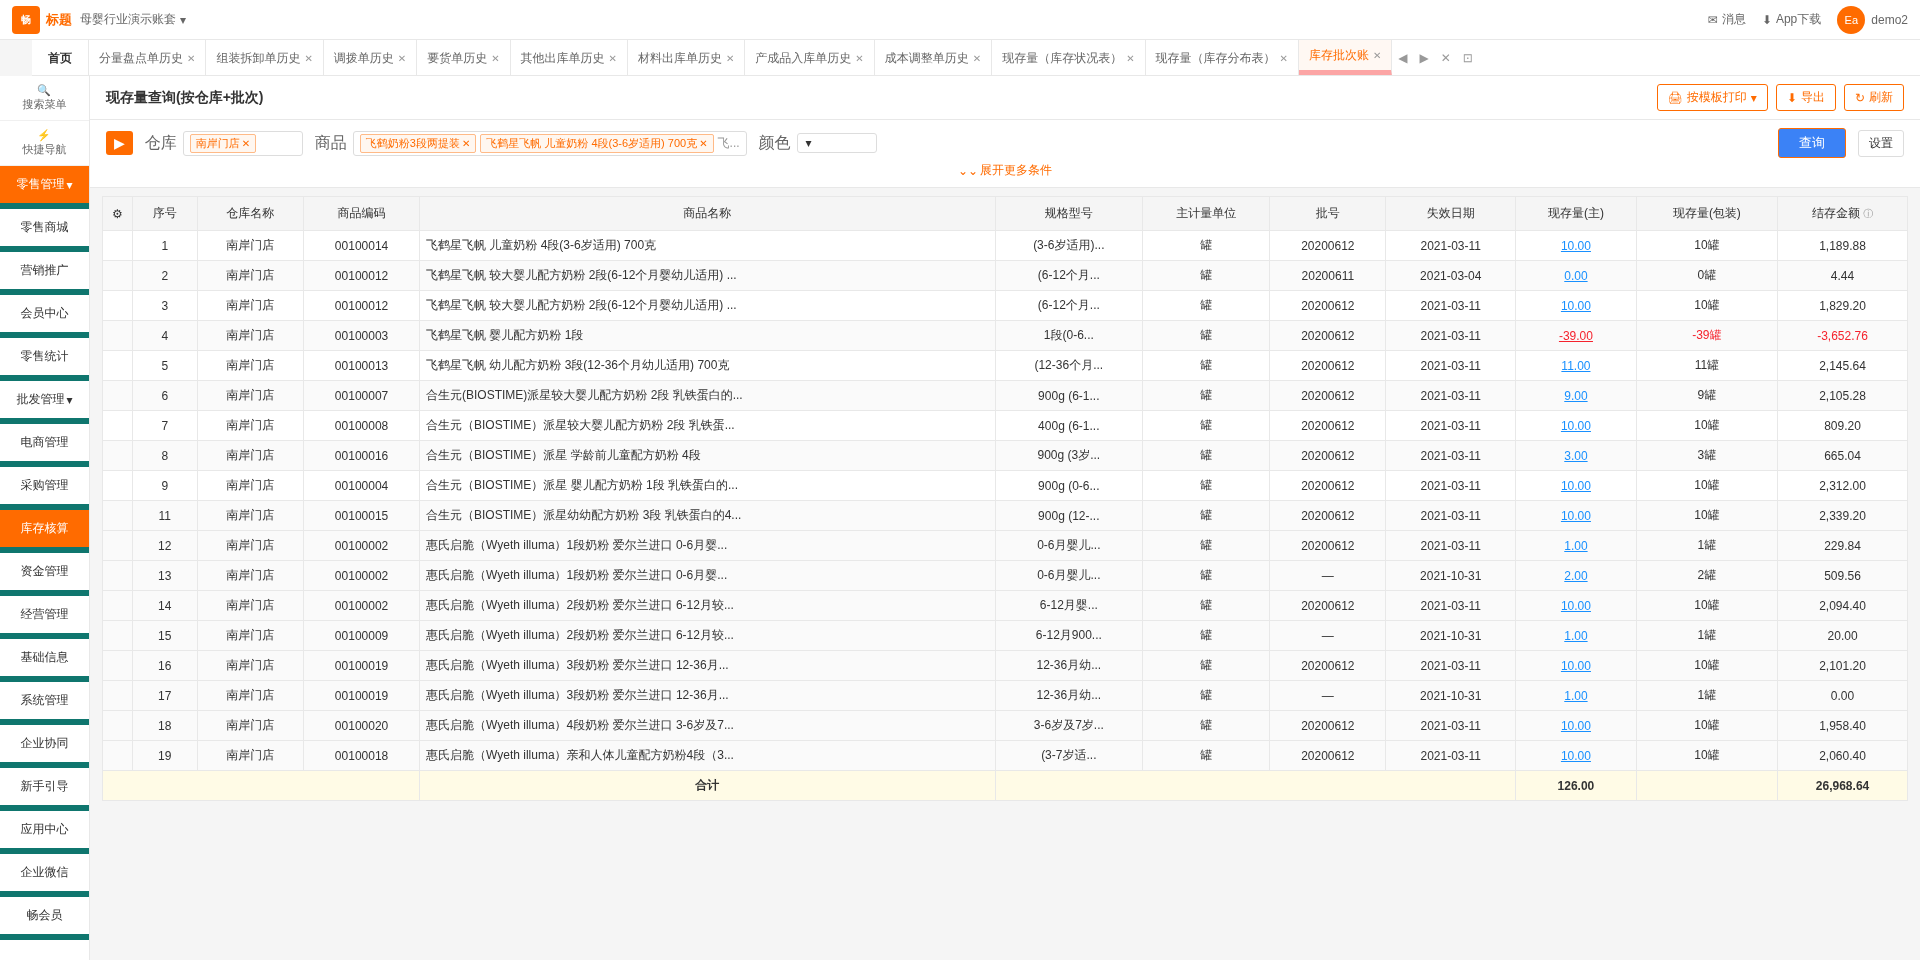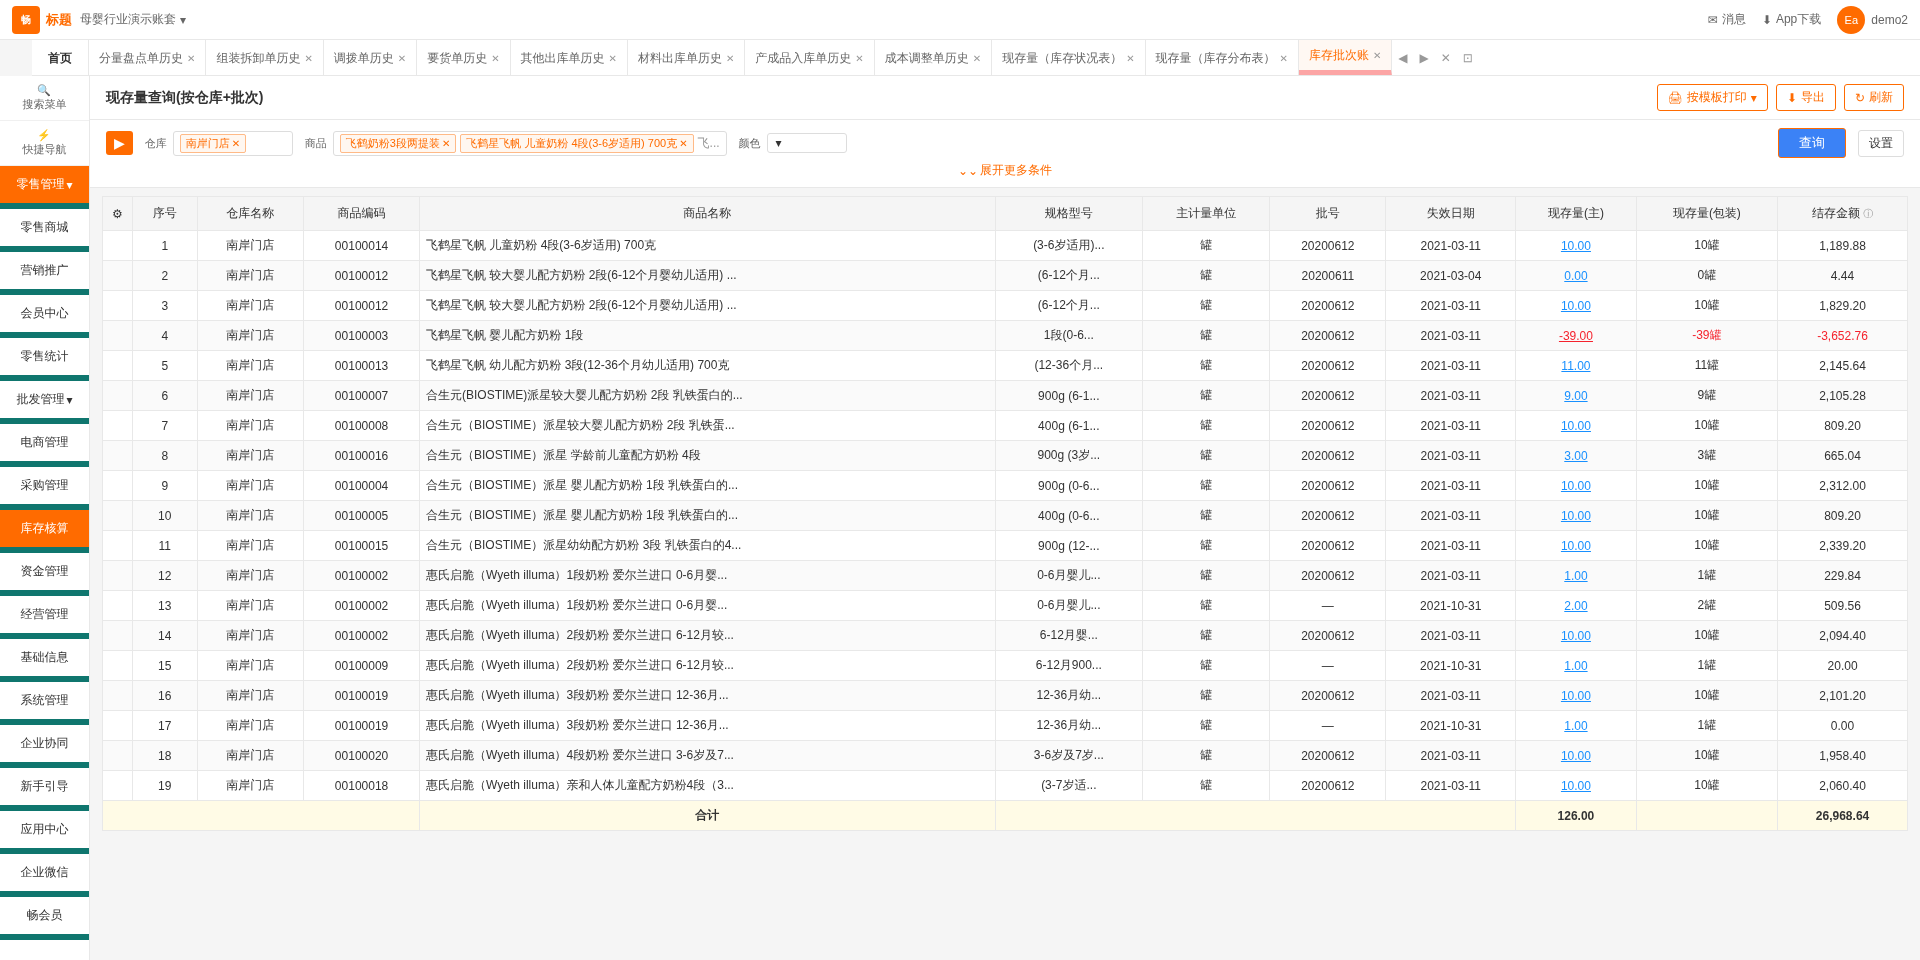--- a/index.html
+++ b/index.html
@@ -42,21 +42,21 @@
     .page-title { font-size: 14px; font-weight: bold; color: #333; }
     .page-actions { display: flex; align-items: center; gap: 8px; }
     .btn { padding: 4px 10px; border-radius: 3px; cursor: pointer; font-size: 12px; border: 1px solid #ddd; background: #fff; color: #333; display: flex; align-items: center; gap: 4px; }
     .btn-primary { background: #3b82f6; color: #fff; border-color: #ff6b00; }
     .btn-outline { border: 1px solid #ff6b00; color: #ff6b00; background: #fff; }
 
     
     .filter-area { background: #fff; padding: 8px 16px; border-bottom: 1px solid #e8e8e8; }
     .filter-row { display: flex; align-items: center; gap: 12px; flex-wrap: wrap; }
     .filter-item { display: flex; align-items: center; gap: 6px; }
-    .filter-label { color: #666; font-size: 11px; white-space: nowrap; }
+    .filter-label { color: #666; font-size: 16px; white-space: nowrap; }
     .filter-tag-group { display: flex; align-items: center; gap: 4px; border: 1px solid #ddd; border-radius: 3px; padding: 2px 6px; min-width: 120px; flex-wrap: wrap; }
     .filter-tag { display: flex; align-items: center; gap: 2px; background: #fff7f0; border: 1px solid #ffba87; color: #ff6b00; border-radius: 2px; padding: 1px 5px; font-size: 11px; }
     .filter-tag .remove { cursor: pointer; color: #ff6b00; font-size: 10px; }
     .filter-ellipsis { color: #999; cursor: pointer; }
     .expand-btn { color: #ff6b00; cursor: pointer; font-size: 12px; display: flex; align-items: center; gap: 2px; }
     .filter-select-box { display: flex; align-items: center; border: 1px solid #ddd; border-radius: 3px; padding: 2px 8px; min-width: 80px; cursor: pointer; font-size: 12px; gap: 4px; }
     .expand-row { display: flex; justify-content: center; padding: 4px 0 0; }
 
     
     .table-container { flex: 1; overflow: auto; padding: 8px 12px; }
@@ -436,34 +436,20 @@
       <td>00100004</td>
       <td class="td-left">合生元（BIOSTIME）派星 婴儿配方奶粉 1段 乳铁蛋白的...</td>
       <td>900g (0-6...</td>
       <td>罐</td>
       <td>20200612</td>
       <td>2021-03-11</td>
       <td class="td-link">10.00</td>
       <td>10罐</td>
       <td>2,312.00</td>
     </tr>
-            <tr style="background: rgb(250, 250, 250);">
-      <td></td>
-      <td>10</td>
-      <td>南岸门店</td>
-      <td>00100005</td>
-      <td class="td-left">合生元（BIOSTIME）派星 婴儿配方奶粉 1段 乳铁蛋白的...</td>
-      <td>400g (0-6...</td>
-      <td>罐</td>
-      <td>20200612</td>
-      <td>2021-03-11</td>
-      <td class="td-link">10.00</td>
-      <td>10罐</td>
-      <td>809.20</td>
-    </tr>
             <tr>
       <td></td>
       <td>11</td>
       <td>南岸门店</td>
       <td>00100015</td>
       <td class="td-left">合生元（BIOSTIME）派星幼幼配方奶粉 3段 乳铁蛋白的4...</td>
       <td>900g (12-...</td>
       <td>罐</td>
       <td>20200612</td>
       <td>2021-03-11</td>

